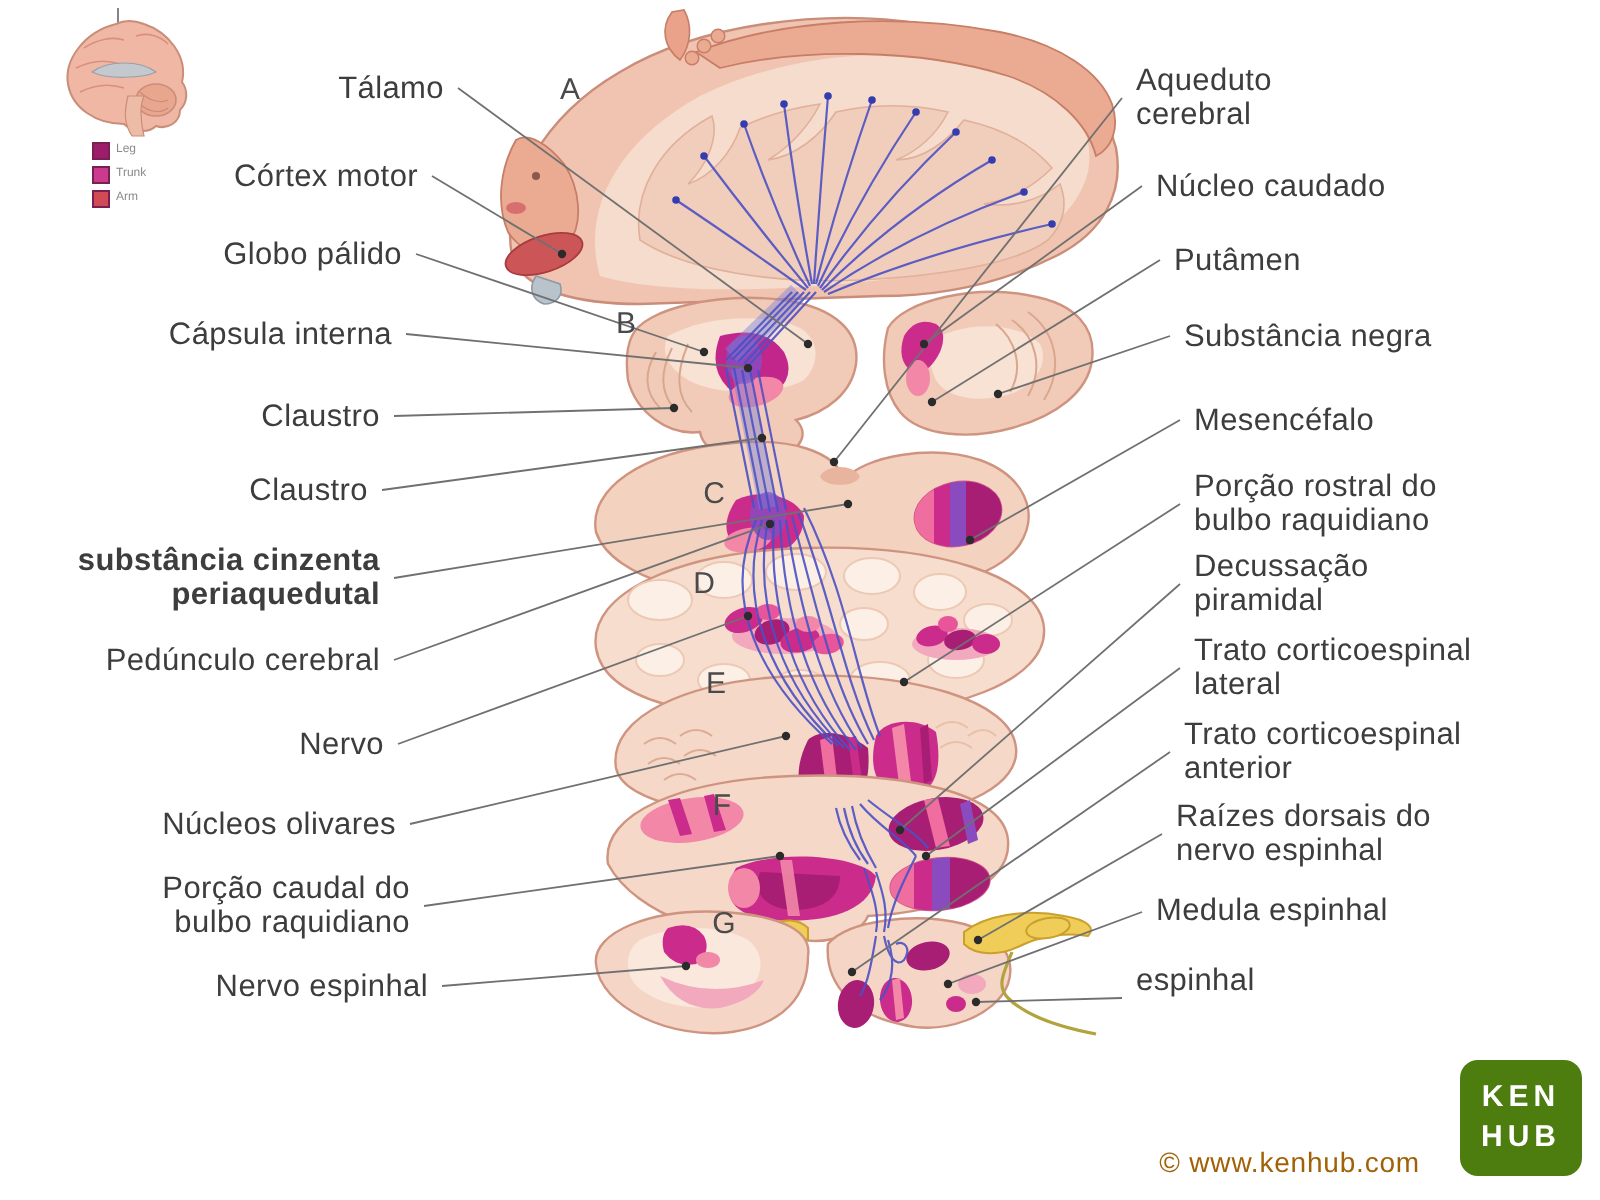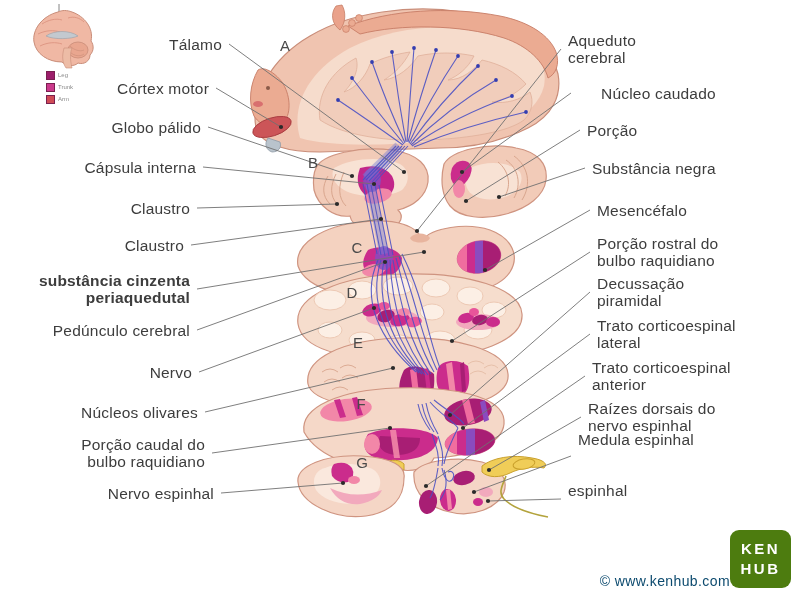--- a/index.html
+++ b/index.html
@@ -16,22 +16,22 @@
   .letter{position:absolute;z-index:3;transform:translate(-50%,-50%);font-size:15px;
           font-weight:500;color:#4a4a4a;}
   #legend{position:absolute;left:46px;top:71px;z-index:3;}
   .legend-row{display:flex;align-items:center;margin-bottom:3px;}
   .legend-swatch{width:7px;height:7px;border:0.5px solid #7a2050;margin-right:3px;}
   .legend-label{font-size:6px;color:#8a8a8a;line-height:7px;}
   #kenhub-logo{position:absolute;left:730px;top:530px;width:61px;height:58px;z-index:3;
        border-radius:9px;display:flex;flex-direction:column;align-items:center;
        justify-content:center;color:#fff;font-weight:bold;font-size:15px;
        letter-spacing:2.5px;line-height:20px;}
-  #copyright{position:absolute;right:70px;top:573px;z-index:3;font-size:14px;
-       color:#0c4a6e;letter-spacing:.4px;}
+  #copyright{position:absolute;right:90px;top:573px;z-index:3;font-size:14px;
+       color:#a16207;letter-spacing:.4px;}
 </style>
 </head>
 <body>
 
 <div id="stage">
 
   <svg id="anatomy" class="layer" width="800" height="600" viewBox="0 0 800 600">
     <defs>
       <clipPath id="cpC">
           <ellipse cx="479" cy="257" rx="22" ry="16" transform="rotate(-12 479 257)"></ellipse>
@@ -345,25 +345,25 @@
         <div>Porção caudal do</div>
         <div>bulbo raquidiano</div>
       </div>
       <div class="lbl left" style="top: 484.5px; right: 586px;">
         <div>Nervo espinhal</div>
       </div>
       <div class="lbl right" style="top: 32px; left: 568px;">
         <div>Aqueduto</div>
         <div>cerebral</div>
       </div>
-      <div class="lbl right" style="top: 84.5px; left: 601px;">
+      <div class="lbl right" style="top: 84.5px; left: 578px;">
         <div>Núcleo caudado</div>
       </div>
       <div class="lbl right" style="top: 121.5px; left: 587px;">
-        <div>Porção</div>
+        <div>Putâmen</div>
       </div>
       <div class="lbl right" style="top: 159.5px; left: 592px; text-align: right;">
         <div>Substância negra</div>
       </div>
       <div class="lbl right" style="top: 201.5px; left: 597px;">
         <div>Mesencéfalo</div>
       </div>
       <div class="lbl right" style="top: 235px; left: 597px;">
         <div>Porção rostral do</div>
         <div>bulbo raquidiano</div>
@@ -377,21 +377,21 @@
         <div>lateral</div>
       </div>
       <div class="lbl right" style="top: 359px; left: 592px;">
         <div>Trato corticoespinal</div>
         <div>anterior</div>
       </div>
       <div class="lbl right" style="top: 400px; left: 588px;">
         <div>Raízes dorsais do</div>
         <div>nervo espinhal</div>
       </div>
-      <div class="lbl right" style="top: 431px; left: 578px;">
+      <div class="lbl right" style="top: 447px; left: 578px;">
         <div>Medula espinhal</div>
       </div>
       <div class="lbl right" style="top: 482px; left: 568px;">
         <div>espinhal</div>
       </div>
     </div>
   <div id="letters-root">
       <div class="letter" style="left: 285px; top: 45px;">A</div>
       <div class="letter" style="left: 313px; top: 162px;">B</div>
       <div class="letter" style="left: 357px; top: 247px;">C</div>

